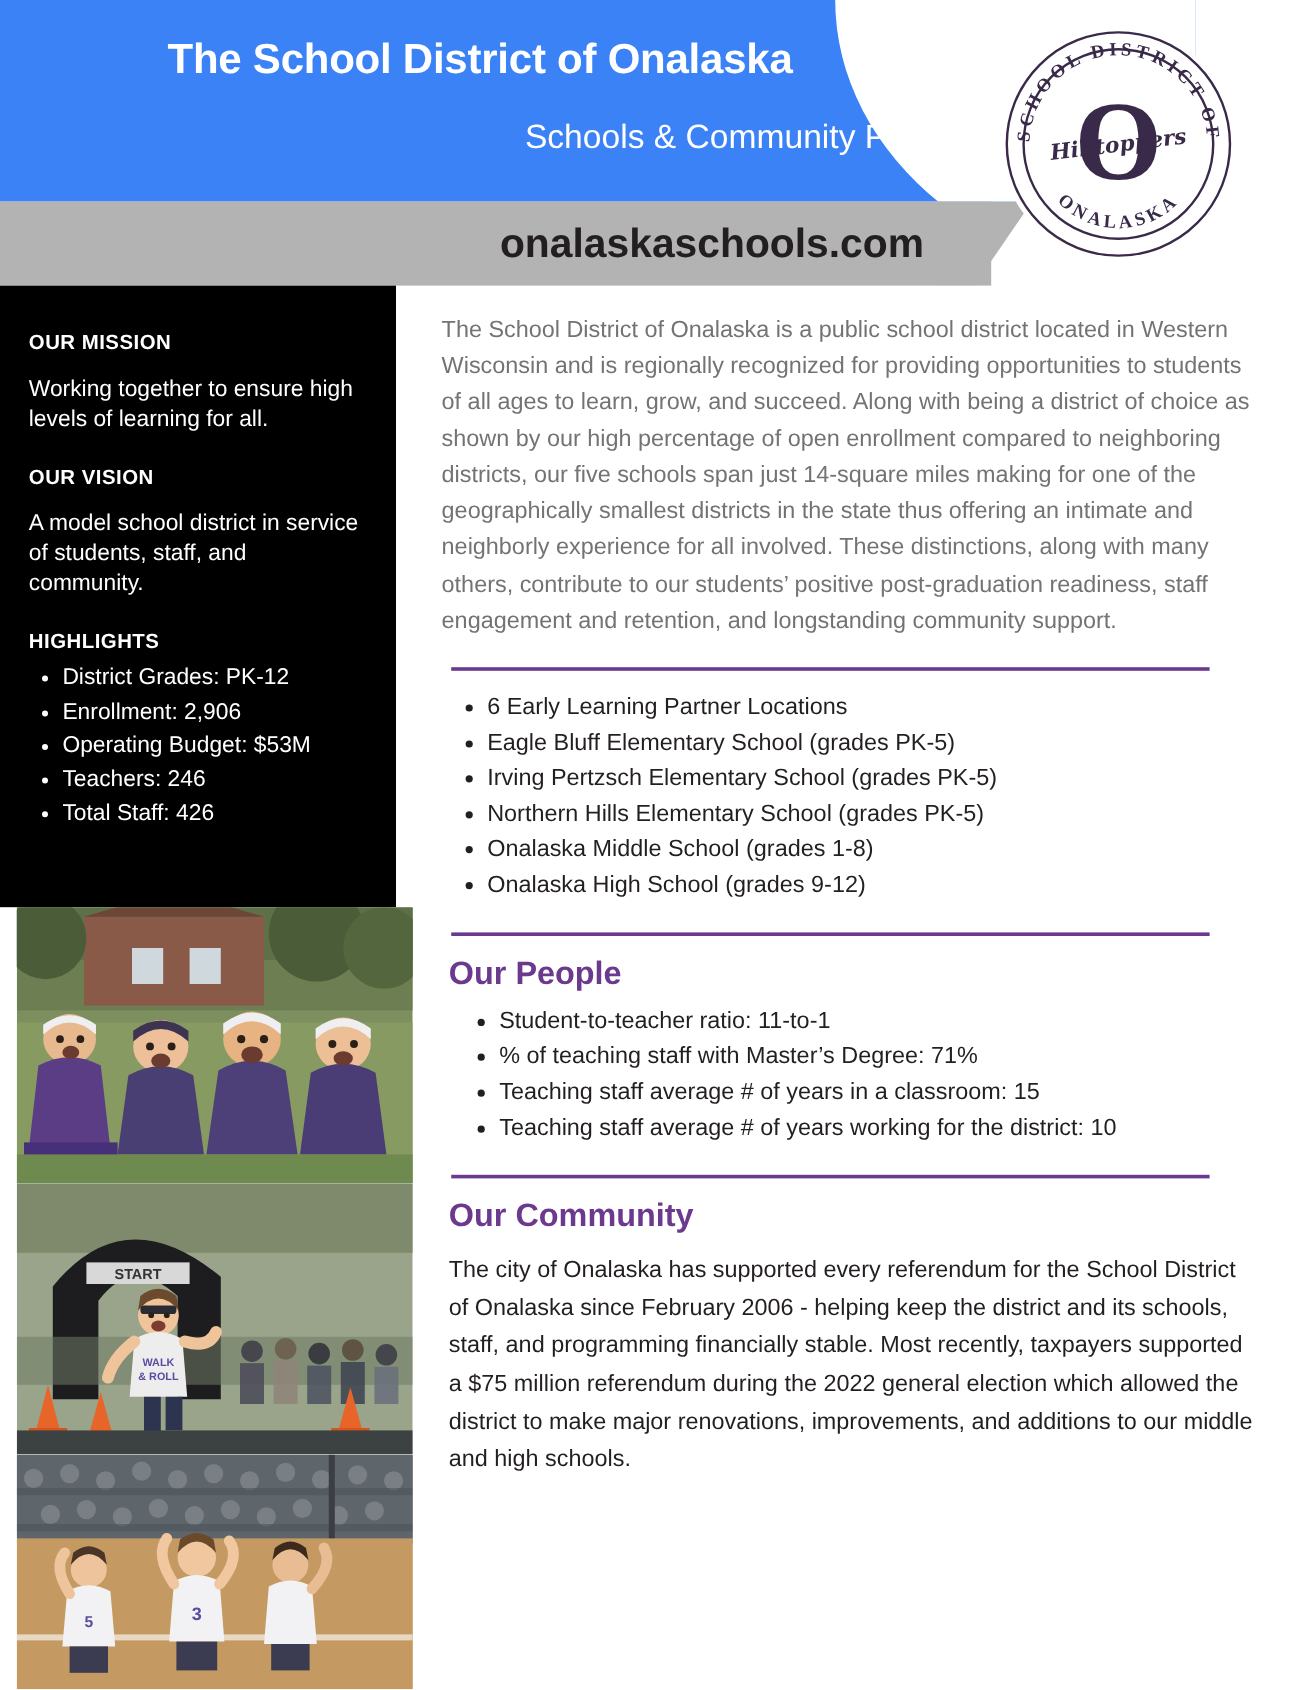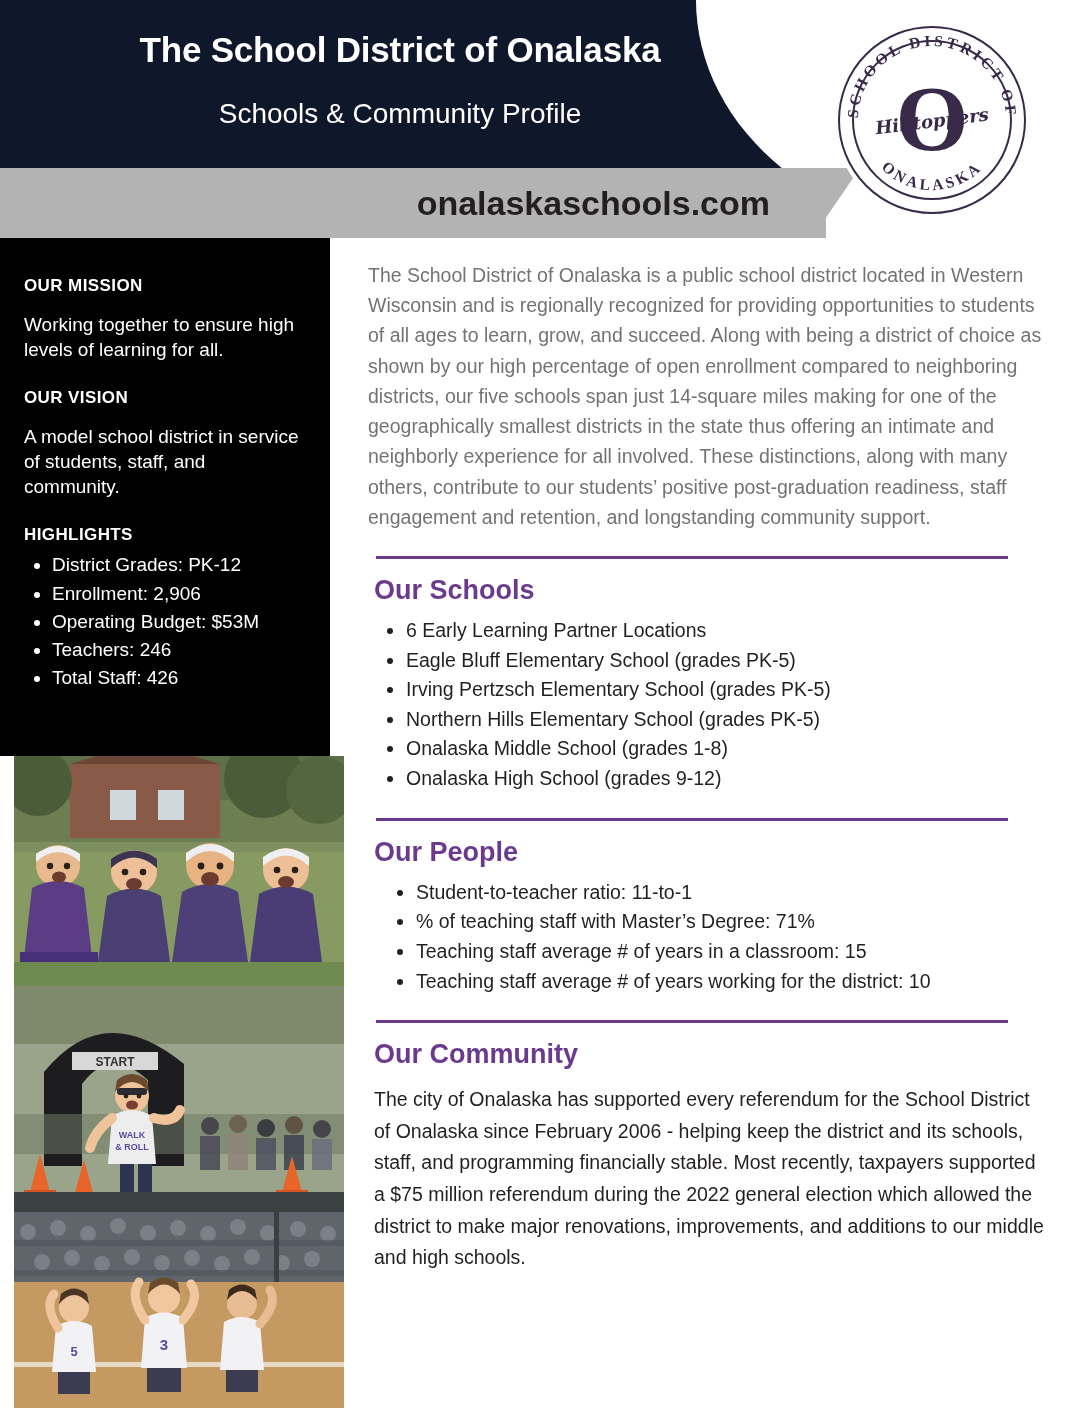--- a/index.html
+++ b/index.html
@@ -22,21 +22,21 @@
     overflow: hidden;
   }
 
   
   .header {
     position: absolute;
     top: 0;
     left: 0;
     width: 996px;
     height: 168px;
-    background: #0f172a;
+    background: #3b82f6;
     overflow: hidden;
   }
   .header-curve {
     position: absolute;
     right: 0;
     top: 0;
     width: 300px;
     height: 240px;
     background: #ffffff;
     border-bottom-left-radius: 300px 240px;
@@ -50,21 +50,21 @@
     color: #ffffff;
     font-size: 35px;
     font-weight: bold;
     letter-spacing: -0.2px;
   }
   .header-sub {
     position: absolute;
     left: 0;
     top: 98px;
     width: 800px;
-    text-align: center;
+    text-align: right;
     color: #ffffff;
     font-size: 28px;
     font-weight: normal;
   }
 
   
   .logo {
     position: absolute;
     right: 58px;
     top: 22px;
@@ -492,21 +492,20 @@
         </svg>
       </div>
     </div>
   </div>
 
   <div class="main">
     <p class="intro">The School District of Onalaska is a public school district located in Western Wisconsin and is regionally recognized for providing opportunities to students of all ages to learn, grow, and succeed. Along with being a district of choice as shown by our high percentage of open enrollment compared to neighboring districts, our five schools span just 14-square miles making for one of the geographically smallest districts in the state thus offering an intimate and neighborly experience for all involved. These distinctions, along with many others, contribute to our students’ positive post-graduation readiness, staff engagement and retention, and longstanding community support.</p>
 
     <div class="rule"></div>
 
-    <h2 class="sec-title">Our Schools</h2>
     <ul class="sec-list">
       <li>6 Early Learning Partner Locations</li>
       <li>Eagle Bluff Elementary School (grades PK-5)</li>
       <li>Irving Pertzsch Elementary School (grades PK-5)</li>
       <li>Northern Hills Elementary School (grades PK-5)</li>
       <li>Onalaska Middle School (grades 1-8)</li>
       <li>Onalaska High School (grades 9-12)</li>
     </ul>
 
     <div class="rule"></div>

